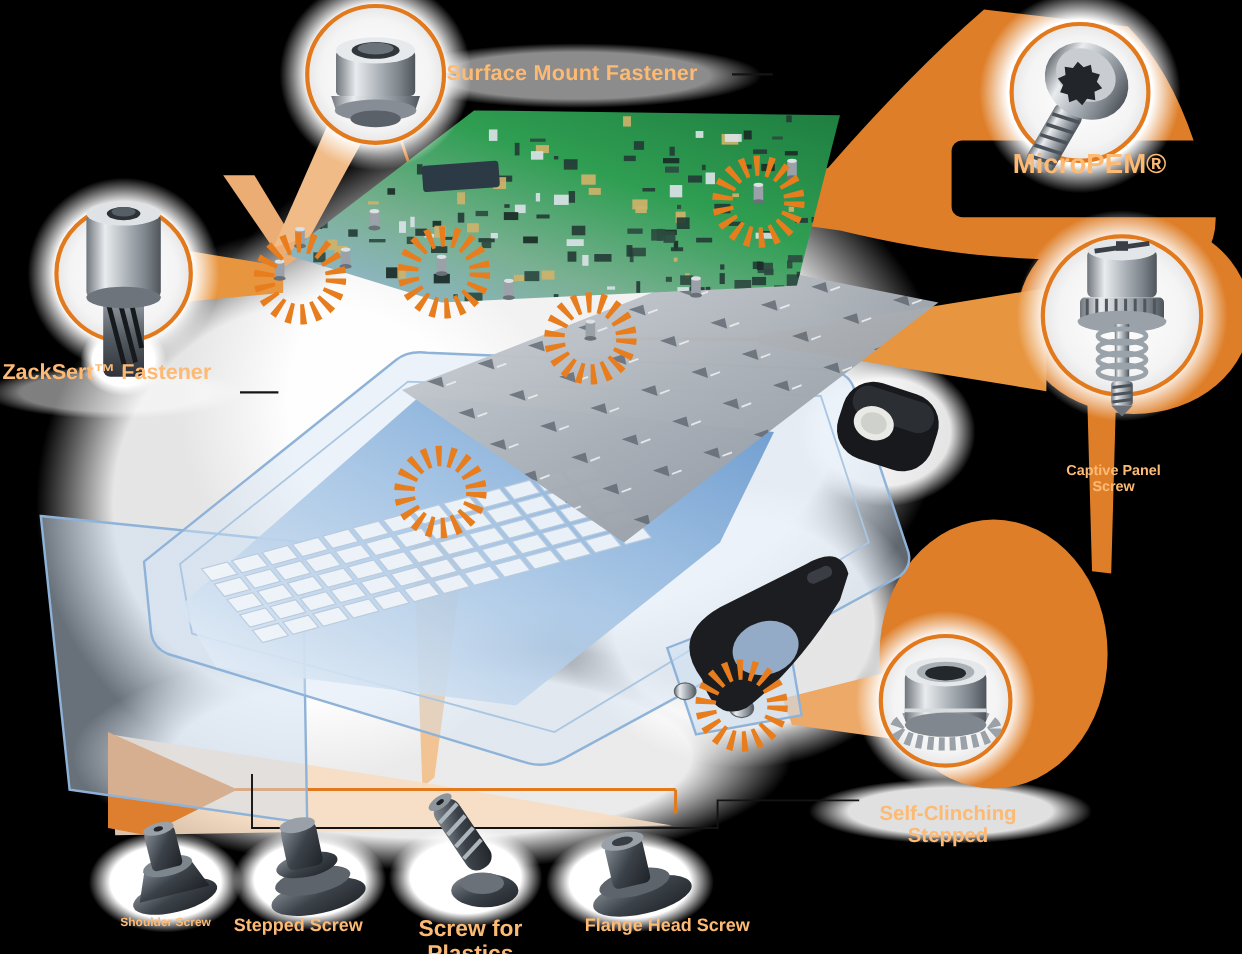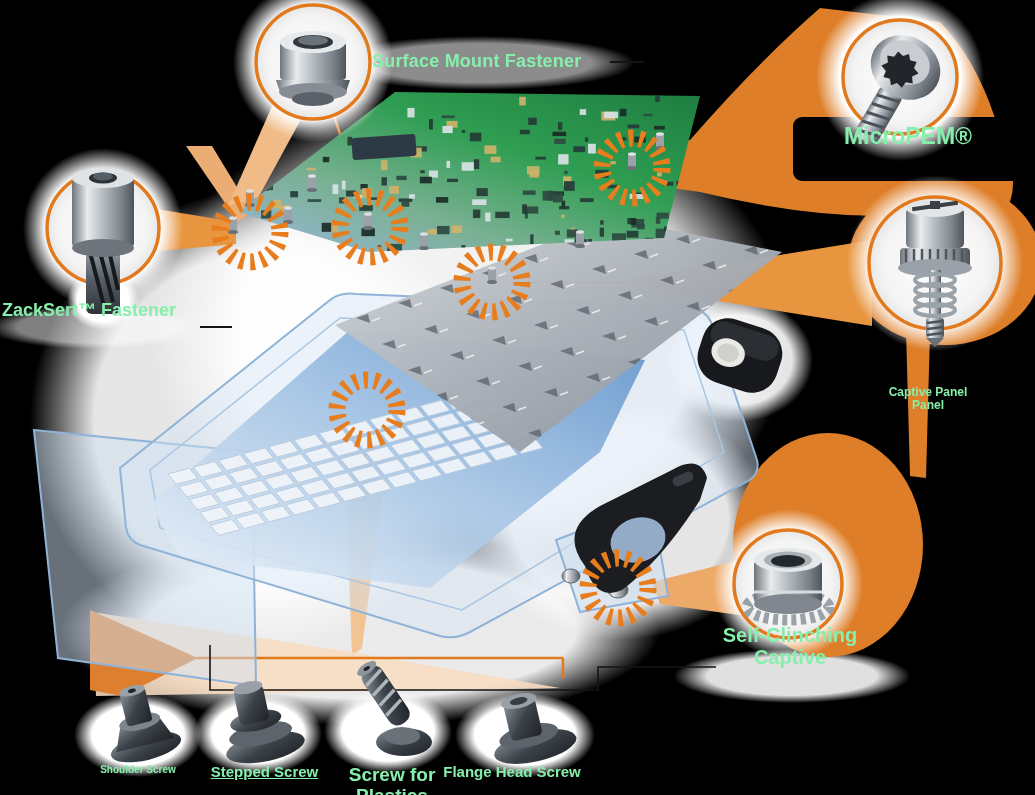--- a/index.html
+++ b/index.html
@@ -1,19 +1,19 @@
 <!DOCTYPE html>
 <html><head>
 <meta charset="utf-8">
 <style>
   html,body{margin:0;padding:0;background:#000;}
   #stage{position:relative;width:1035px;height:795px;overflow:hidden;background:#000;
          font-family:"Liberation Sans", sans-serif;}
   #art{position:absolute;left:0;top:0;}
-  .lbl{position:absolute;color:#86efac;font-weight:bold;line-height:1.12;
+  .lbl{position:absolute;color:#fdba74;font-weight:bold;line-height:1.12;
        font-family:"Liberation Sans", sans-serif;white-space:nowrap;}
   .lbl.center{text-align:center;white-space:normal;}
 </style>
 </head>
 <body>
 
 <div id="stage">
 
 <svg id="art" width="1035" height="795" viewBox="0 0 1035 795">
   <defs>
@@ -685,26 +685,26 @@
 <div class="lbl" style="left:372px;top:51px;font-size:18px;letter-spacing:0.2px;">Surface Mount Fastener</div>
 
 <div class="lbl" style="left:2px;top:300px;font-size:18px;">ZackSert™ Fastener</div>
 
 <div class="lbl center" style="left:795px;top:124px;width:226px;font-size:23px;">
   <div>MicroPEM®</div>
 </div>
 
 <div class="lbl center" style="left:844px;top:386px;width:168px;font-size:12px;">
   <div>Captive Panel</div>
-  <div>Panel</div>
+  <div>Screw</div>
 </div>
 
-<div class="lbl center" style="left:700px;top:624px;width:180px;font-size:20px;">
+<div class="lbl center" style="left:700px;top:668px;width:180px;font-size:17px;">
   <div>Self-Clinching</div>
-  <div>Captive</div>
+  <div>Stepped</div>
 </div>
 
 <div class="lbl center" style="left:68px;top:764px;width:140px;font-size:10px;">Shoulder Screw</div>
-<div class="lbl center" style="left:192px;top:764px;width:145px;font-size:15px;text-decoration:underline;">Stepped Screw</div>
+<div class="lbl center" style="left:176px;top:764px;width:145px;font-size:15px;">Stepped Screw</div>
 <div class="lbl center" style="left:316px;top:764px;width:152px;font-size:19px;">Screw for Plastics</div>
-<div class="lbl center" style="left:432px;top:764px;width:160px;font-size:15px;">Flange Head Screw</div>
+<div class="lbl center" style="left:476px;top:764px;width:160px;font-size:15px;">Flange Head Screw</div>
 
 </div>
 
 </body></html>

